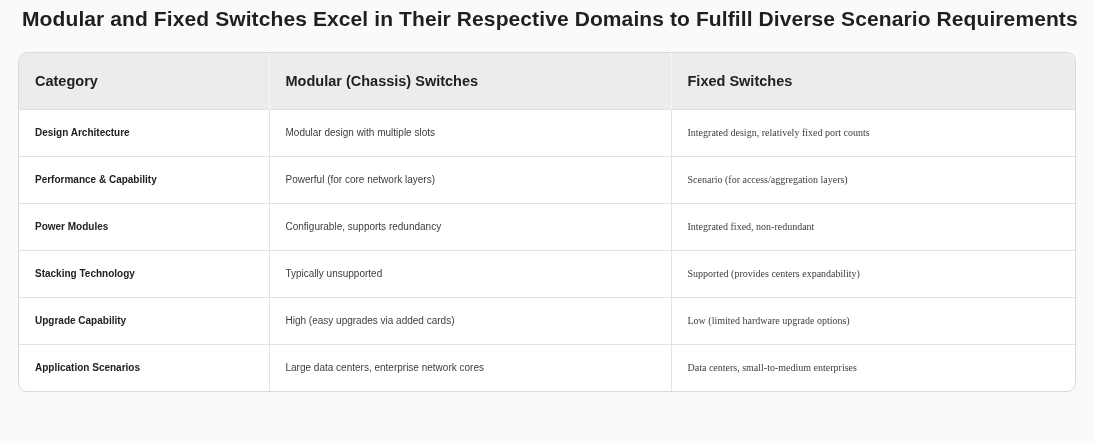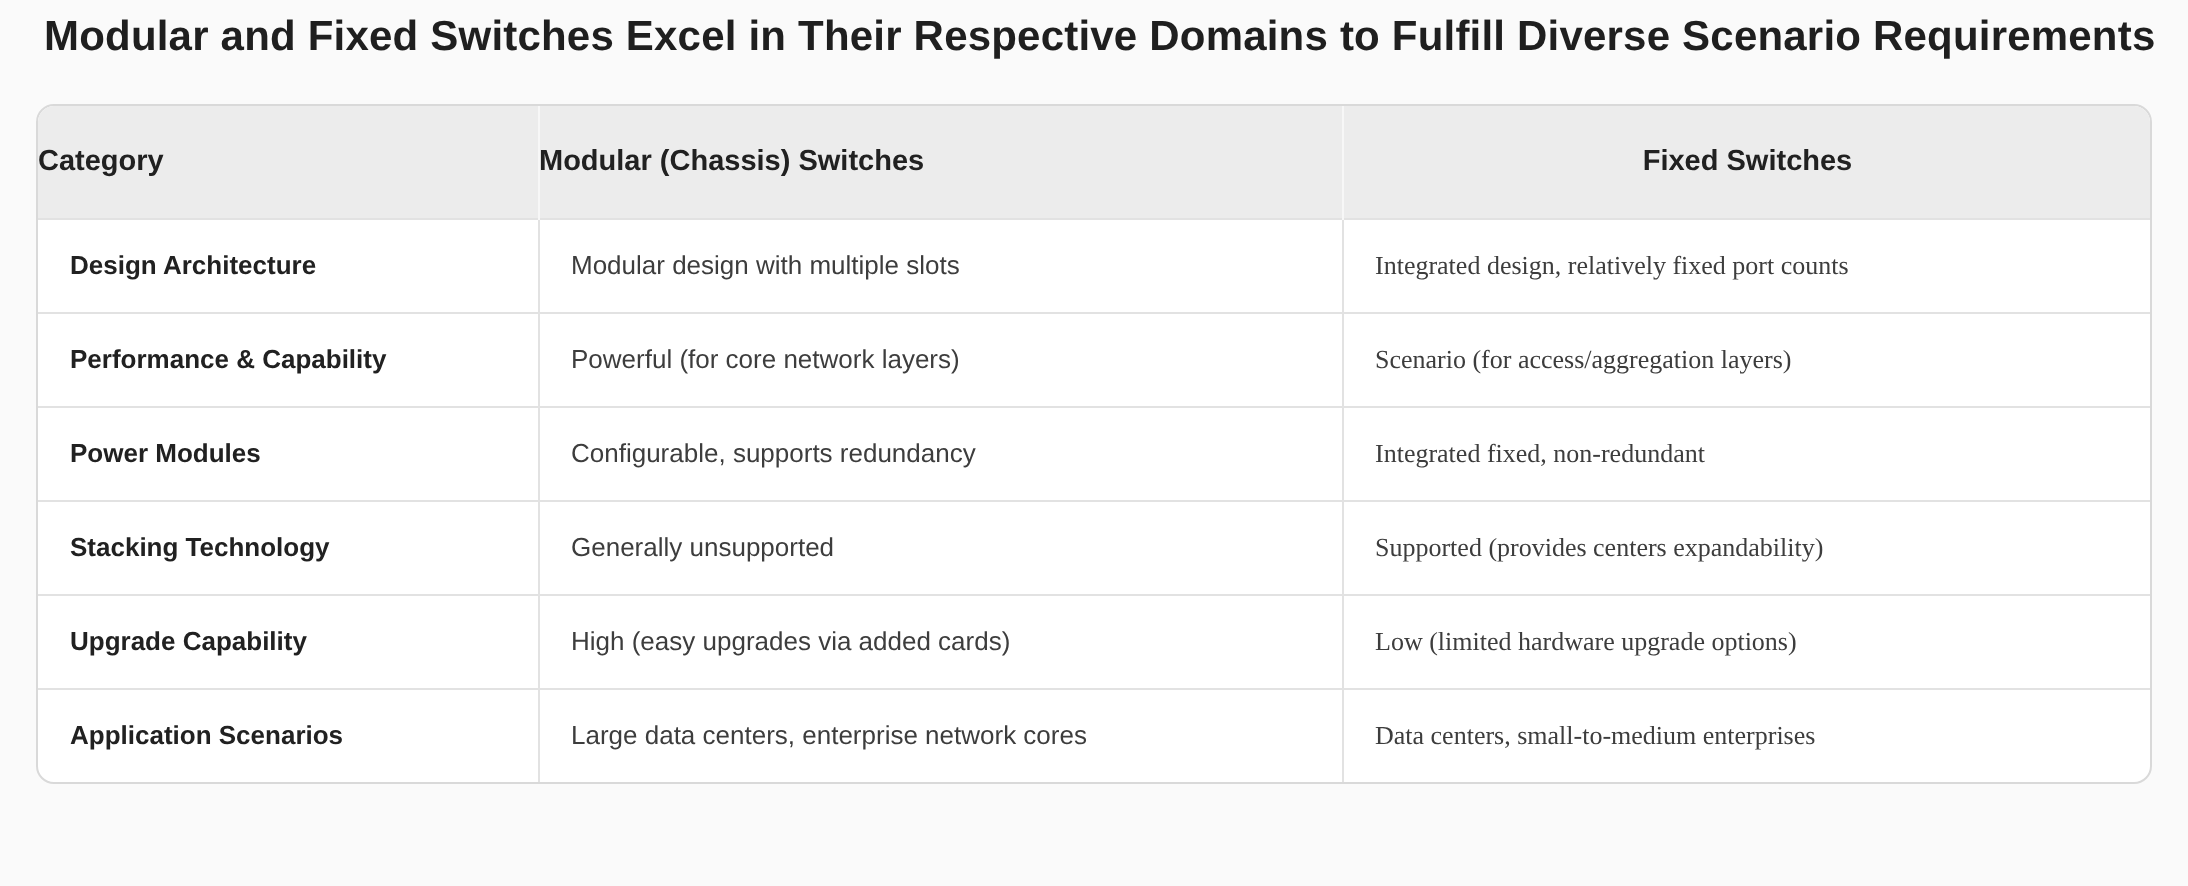--- a/index.html
+++ b/index.html
@@ -41,33 +41,33 @@
     table-layout:fixed;
   }
   col.c1{width:250px;}
   col.c2{width:402px;}
   col.c3{width:405px;}
   th{
     background:var(--header-bg);
     height:56px;
     text-align:left;
     vertical-align:middle;
-    padding:0 0;
+    padding:0 16px;
     font-size:14.5px;
     font-weight:600;
     color:var(--category-text);
     border-right:1px solid var(--header-divider);
     margin-left:24px;
   }
-  th:last-child{border-right:none;text-align:center;}
+  th:last-child{border-right:none;}
   td{
     height:47px;
     vertical-align:middle;
     padding:0 16px;
-    font-size:13px;
+    font-size:10px;
     border-top:1px solid var(--row-border);
     border-right:1px solid var(--row-border);
     color:var(--value-text);
     white-space:nowrap;
     overflow:hidden;
   }
   td:last-child{border-right:none;font-family:Liberation Serif, serif;}
   td.category{
     font-weight:600;
     color:var(--category-text);
@@ -103,21 +103,21 @@
         <td>Powerful (for core network layers)</td>
         <td>Scenario (for access/aggregation layers)</td>
       </tr>
       <tr>
         <td class="category">Power Modules</td>
         <td>Configurable, supports redundancy</td>
         <td>Integrated fixed, non-redundant</td>
       </tr>
       <tr>
         <td class="category">Stacking Technology</td>
-        <td>Generally unsupported</td>
+        <td>Typically unsupported</td>
         <td>Supported (provides centers expandability)</td>
       </tr>
       <tr>
         <td class="category">Upgrade Capability</td>
         <td>High (easy upgrades via added cards)</td>
         <td>Low (limited hardware upgrade options)</td>
       </tr>
       <tr>
         <td class="category">Application Scenarios</td>
         <td>Large data centers, enterprise network cores</td>

